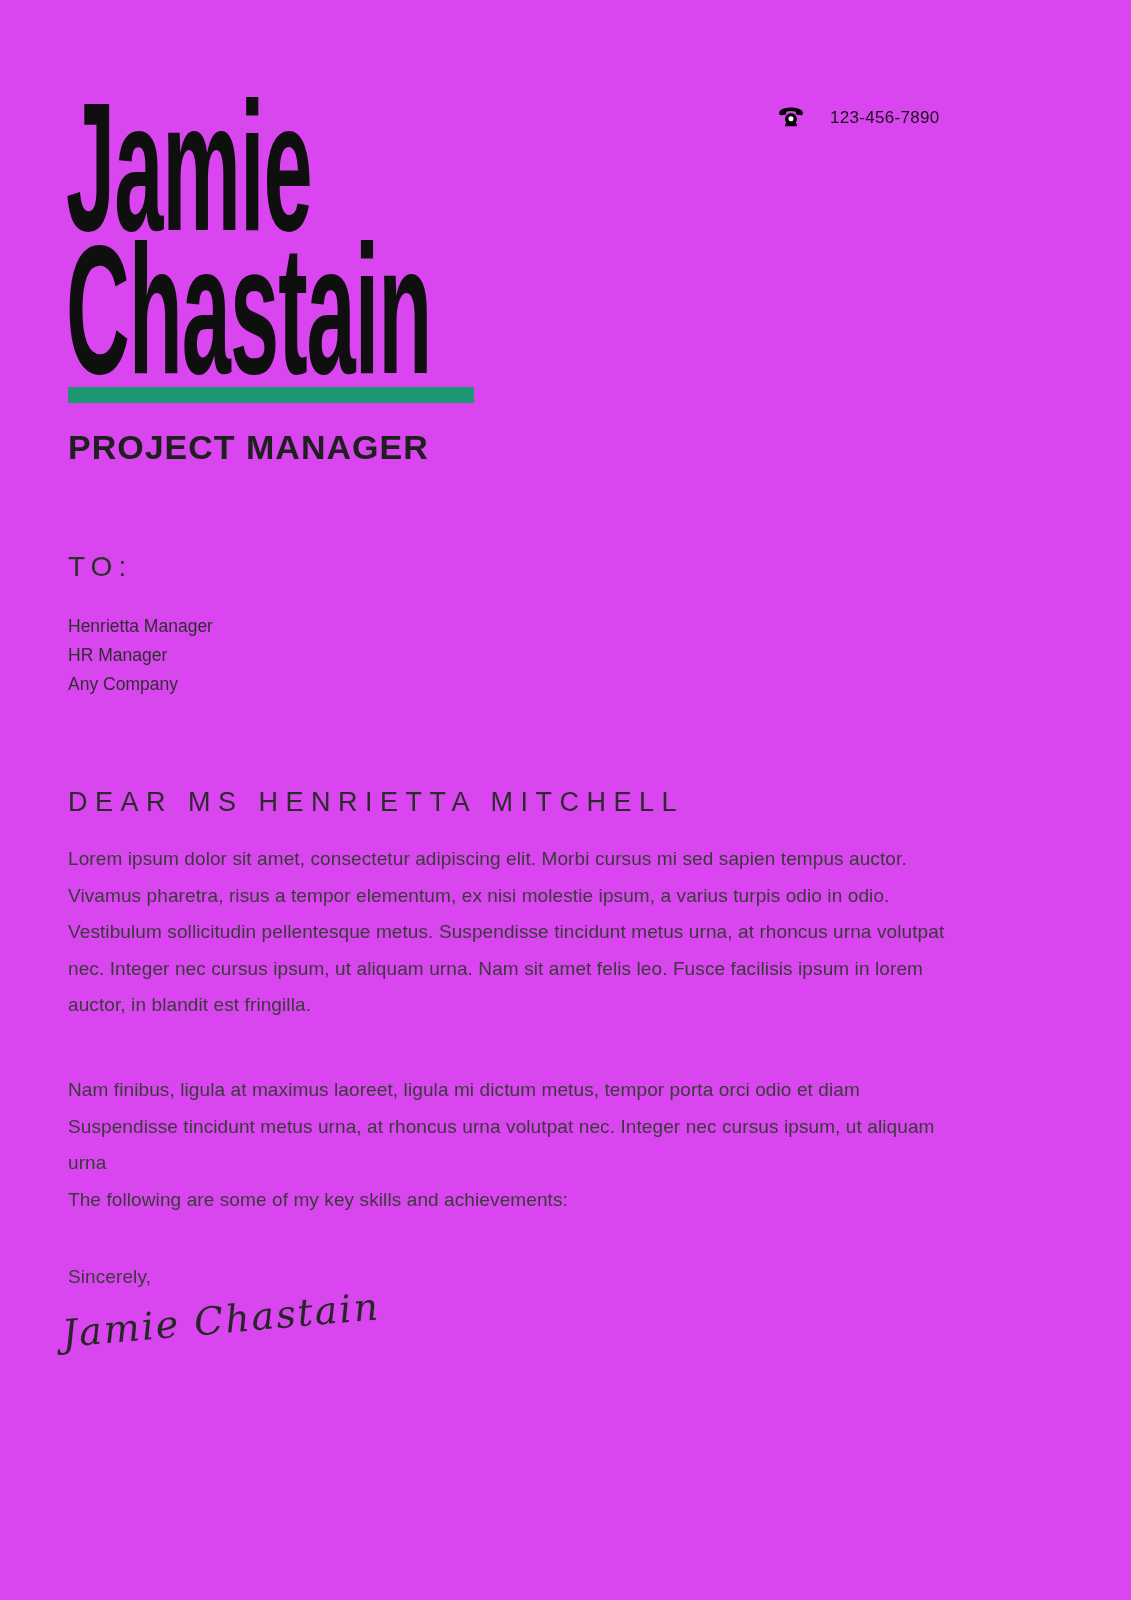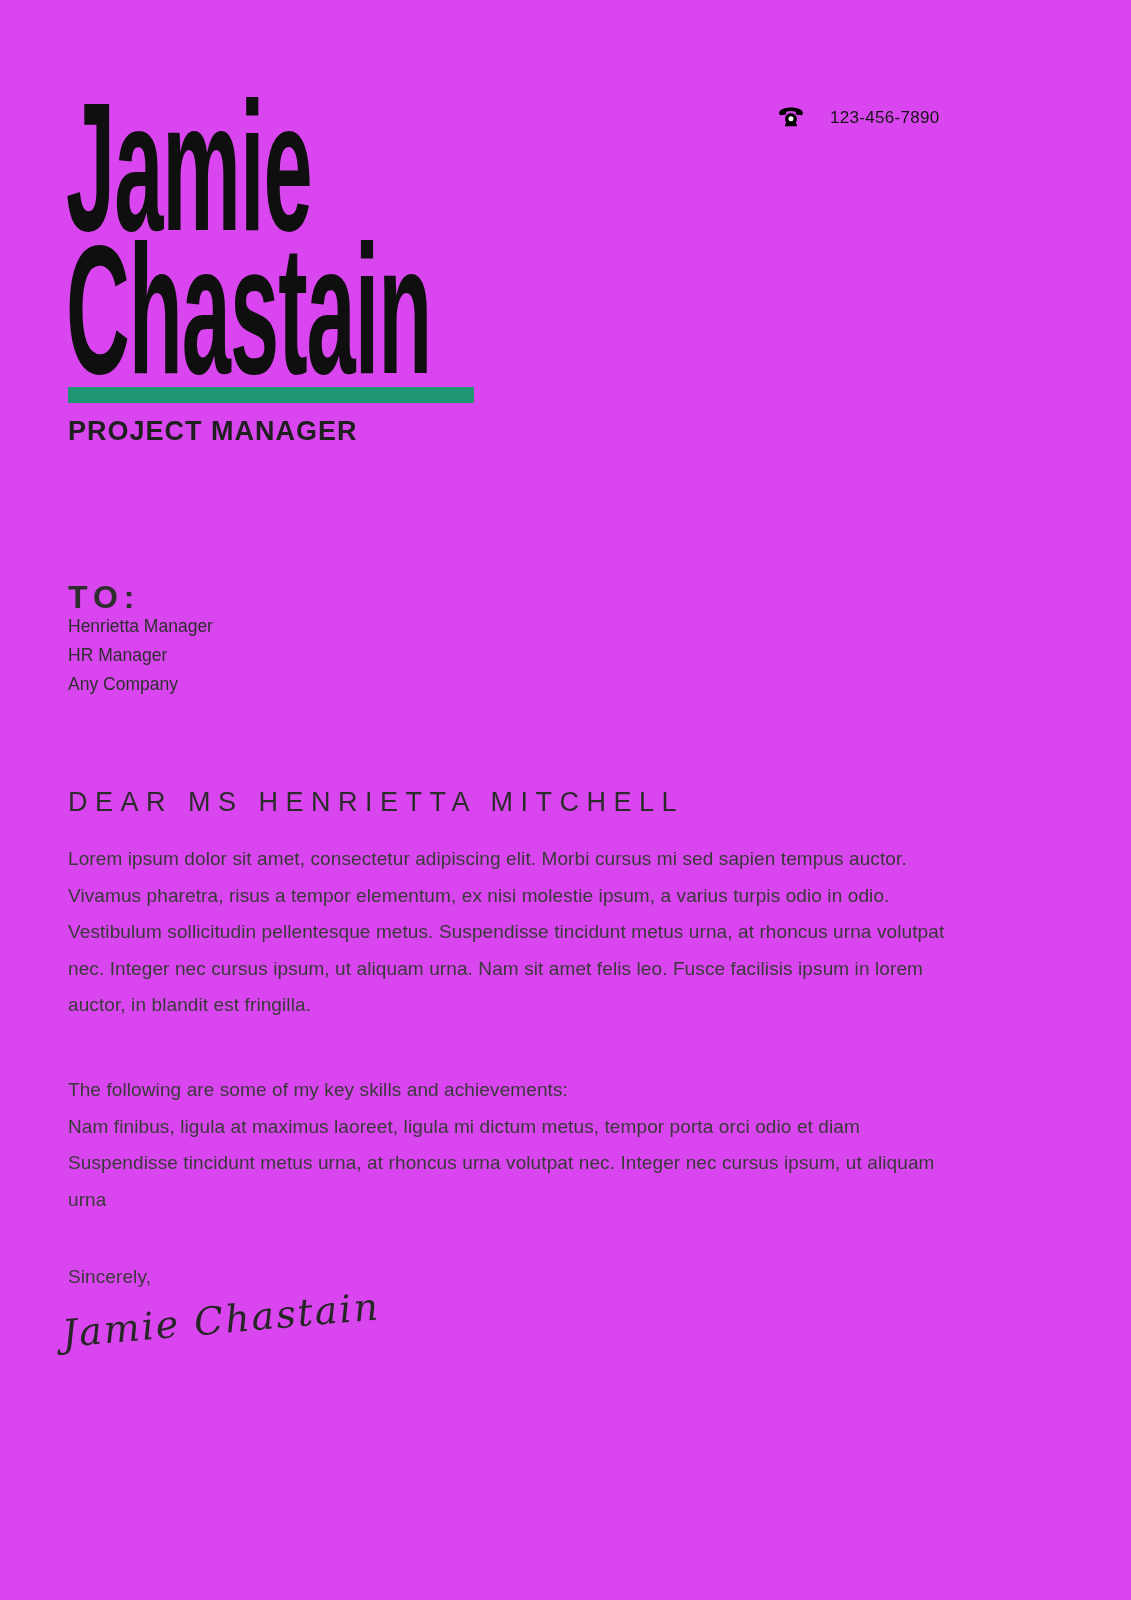--- a/index.html
+++ b/index.html
@@ -28,22 +28,22 @@
     white-space:nowrap;
   }
   .name .line { display:block; }
 
   .accent-bar {
     position:absolute; left:68px; top:387px;
     width:406px; height:16px;
   }
 
   .role {
-    position:absolute; left:68px; top:416px;
-    font-size:27px; font-weight:700;
+    position:absolute; left:68px; top:428px;
+    font-size:34px; font-weight:700;
     letter-spacing:1px; color:#1f1f1f;
     white-space:nowrap;
   }
 
   
   .contact {
     position:absolute; left:776px; top:102px;
     display:flex; gap:17px;
   }
   .contact-row {
@@ -56,22 +56,22 @@
   }
   .contact-row .contact-text {
     font-size:17px; color:#161616; letter-spacing:0.3px;
     white-space:nowrap;
   }
   .icon-box svg { display:block; }
 
   
   .to-label {
     position:absolute; left:68px; top:551px;
-    font-size:32px; font-weight:700;
-    letter-spacing:6px; color:#2e2e2e;margin-top:28px;
+    font-size:28px; font-weight:400;
+    letter-spacing:6px; color:#2e2e2e;
   }
   .recipient {
     position:absolute; left:68px; top:612px;
     font-size:17.5px; line-height:29px; color:#2e2e2e;
   }
 
   
   .salutation {
     position:absolute; left:68px; top:769px;
     font-size:27px; font-weight:400;
@@ -141,21 +141,21 @@
     <div>Henrietta Manager</div>
     <div>HR Manager</div>
     <div>Any Company</div>
   </div>
 
   <div class="salutation">DEAR MS HENRIETTA MITCHELL</div>
 
   <p class="body-text para-1">Lorem ipsum dolor sit amet, consectetur adipiscing elit. Morbi cursus mi sed sapien tempus auctor. Vivamus pharetra, risus a tempor elementum, ex nisi molestie ipsum, a varius turpis odio in odio. Vestibulum sollicitudin pellentesque metus. Suspendisse tincidunt metus urna, at rhoncus urna volutpat nec. Integer nec cursus ipsum, ut aliquam urna. Nam sit amet felis leo. Fusce facilisis ipsum in lorem auctor, in blandit est fringilla.</p>
 
   <div class="body-text para-2">
+    <div>Nam finibus, ligula at maximus laoreet, ligula mi dictum metus, tempor porta orci odio et diam Suspendisse tincidunt metus urna, at rhoncus urna volutpat nec. Integer nec cursus ipsum, ut aliquam urna</div>
     <div>The following are some of my key skills and achievements:</div>
-    <div>Nam finibus, ligula at maximus laoreet, ligula mi dictum metus, tempor porta orci odio et diam Suspendisse tincidunt metus urna, at rhoncus urna volutpat nec. Integer nec cursus ipsum, ut aliquam urna</div>
   </div>
 
   <p class="body-text closing">Sincerely,</p>
 
   <div class="signature">Jamie Chastain</div>
 
 </div>
 
 </body></html>

